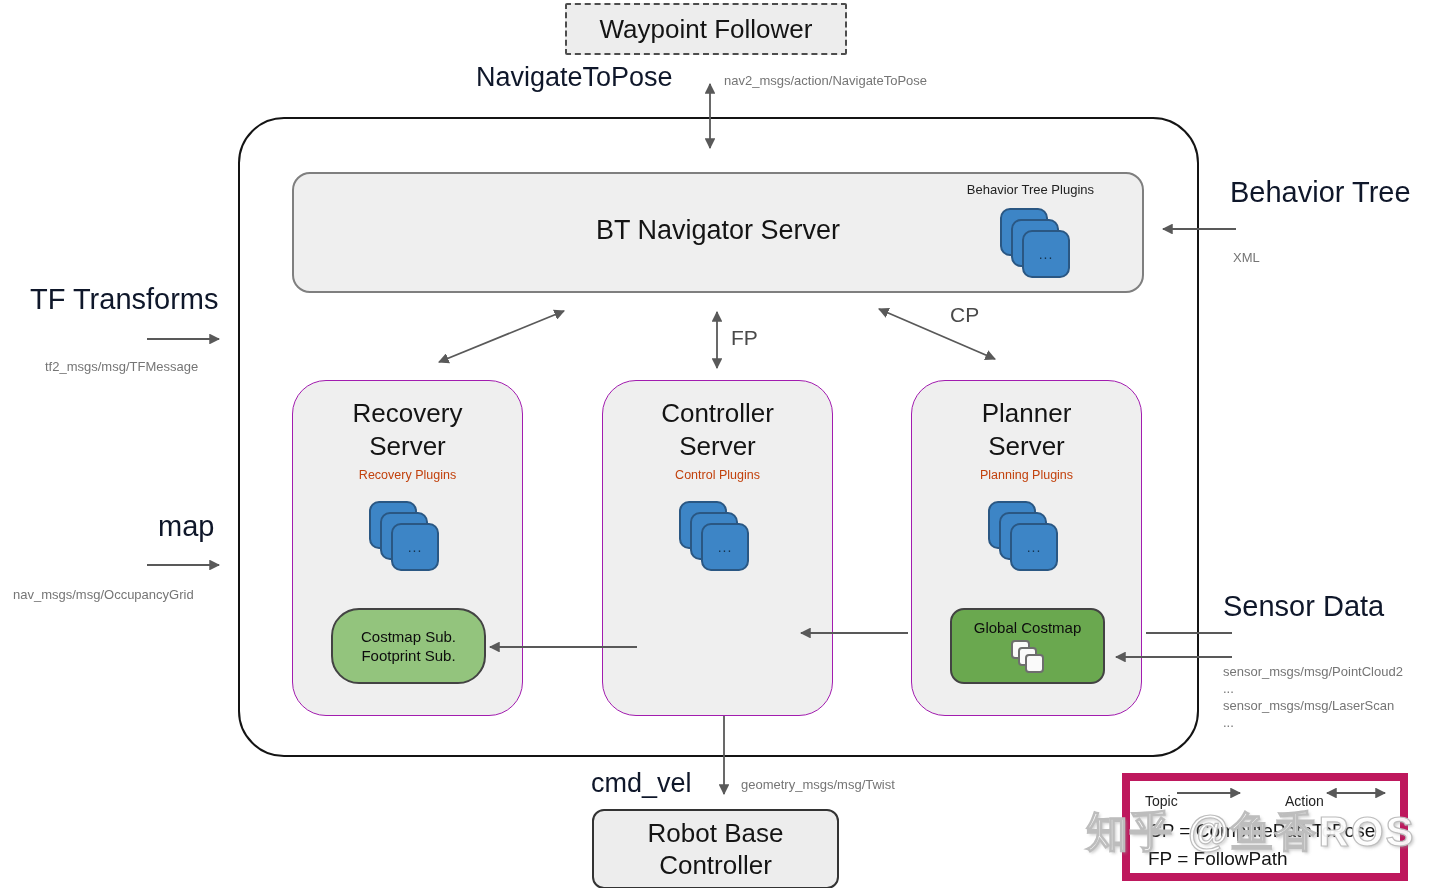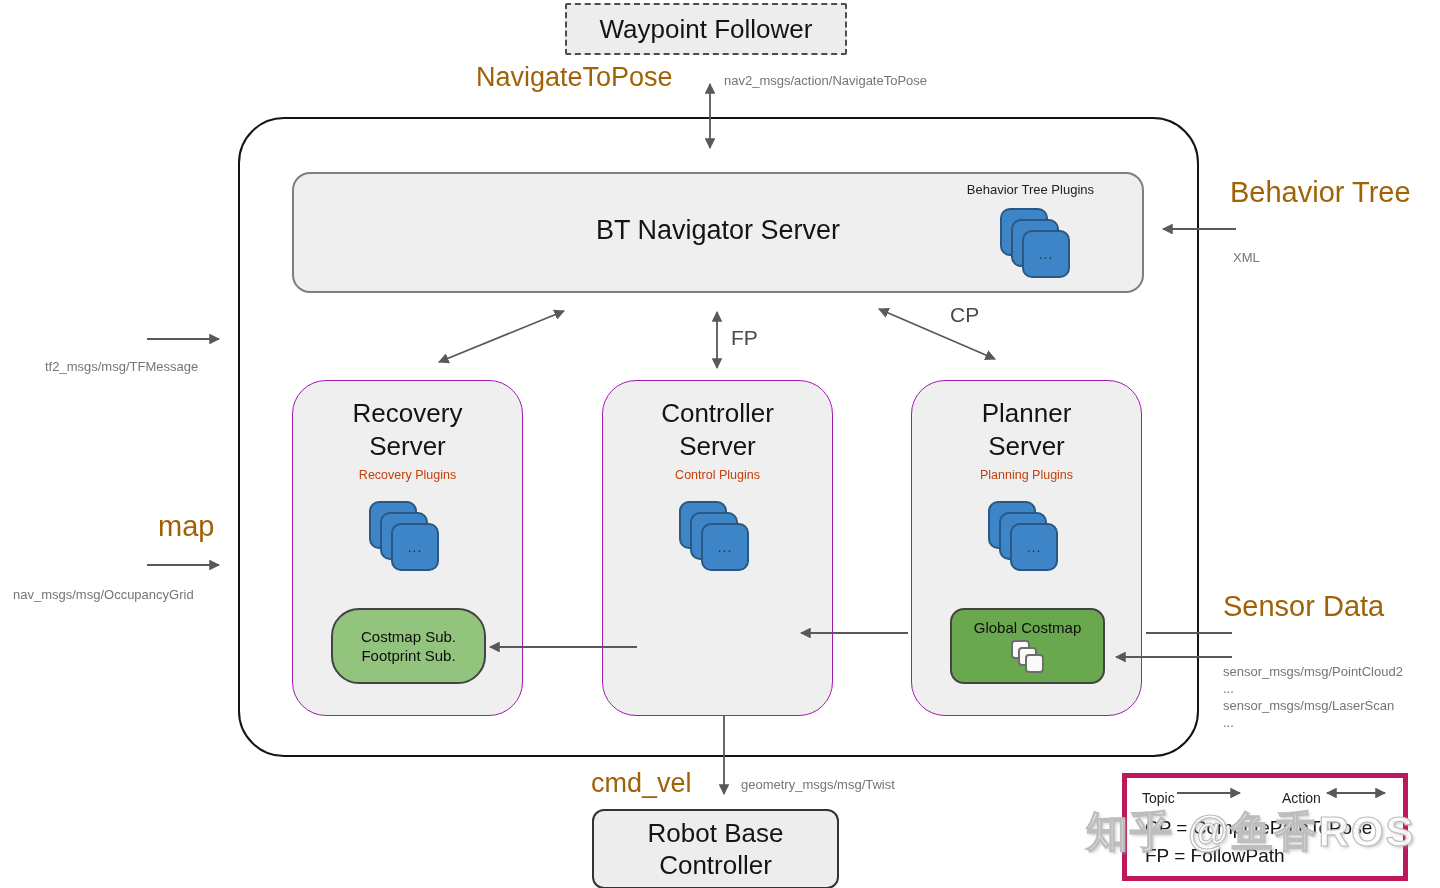--- a/index.html
+++ b/index.html
@@ -2,21 +2,21 @@
 <html><head>
 <meta charset="utf-8">
 <style>
   html,body{margin:0;padding:0;background:#fff;}
   .canvas{position:relative;width:1440px;height:888px;background:#ffffff;
           font-family:"Liberation Sans",sans-serif;overflow:hidden;}
   
   svg.arrows{position:absolute;left:0;top:0;z-index:30;pointer-events:none;}
 
   
-  .biglbl{position:absolute;font-size:28px;color:#a16207;white-space:nowrap;z-index:5;}
+  .biglbl{position:absolute;font-size:28px;color:#0f172a;white-space:nowrap;z-index:5;}
   .msg{position:absolute;font-size:13px;color:#757575;white-space:nowrap;z-index:5;}
   .edge-lbl{position:absolute;font-size:21px;color:#4a4a4a;z-index:5;}
 
   
   .waypoint{position:absolute;left:565px;top:3px;width:278px;height:48px;
             background:#ededed;border:2px dashed #4d4d4d;border-radius:2px;
             display:flex;align-items:center;justify-content:center;
             font-size:26px;color:#141414;z-index:10;}
 
   
@@ -66,21 +66,21 @@
 
   
   .robot-base{position:absolute;left:592px;top:809px;width:243px;height:76px;
               background:#ededed;border:2px solid #333;border-radius:12px;
               display:flex;flex-direction:column;align-items:center;justify-content:center;
               font-size:26px;line-height:32px;color:#141414;z-index:10;}
   .robot-base span{display:block;text-align:left;}
 
   
   .legend{position:absolute;left:1122px;top:773px;width:286px;height:108px;
-          background:#fff;border:5px solid #be185d;z-index:10;box-sizing:border-box;}
+          background:#fff;border:8px solid #be185d;z-index:10;box-sizing:border-box;}
   .legend .key{position:absolute;font-size:14px;color:#222;}
   .legend .def{position:absolute;font-size:19px;color:#141414;white-space:nowrap;}
 
   
   .sensor-msgs{position:absolute;left:1223px;top:663px;font-size:13px;color:#757575;
                line-height:17px;z-index:5;}
   .sensor-msgs div{white-space:nowrap;}
 
   
   .watermark{position:absolute;left:1086px;top:804px;font-size:42px;font-weight:bold;
@@ -184,20 +184,21 @@
     <div class="costmap dark">
       <span>Global Costmap</span>
       <div class="ministack">
         <div class="msq"></div>
           <div class="msq"></div>
           <div class="msq"></div>
       </div>
     </div>
   </div>
 
+  <div class="biglbl" style="left:30px;top:283px;font-size:29px;">TF Transforms</div>
   <div class="msg" style="left:45px;top:359px;">tf2_msgs/msg/TFMessage</div>
 
   <div class="biglbl" style="left:158px;top:510px;font-size:29px;">map</div>
   <div class="msg" style="left:13px;top:587px;">nav_msgs/msg/OccupancyGrid</div>
 
   <div class="biglbl" style="left:1230px;top:176px;font-size:29px;">Behavior Tree</div>
   <div class="msg" style="left:1233px;top:250px;">XML</div>
 
   <div class="biglbl" style="left:1223px;top:590px;font-size:29px;">Sensor Data</div>
   <div class="sensor-msgs">

